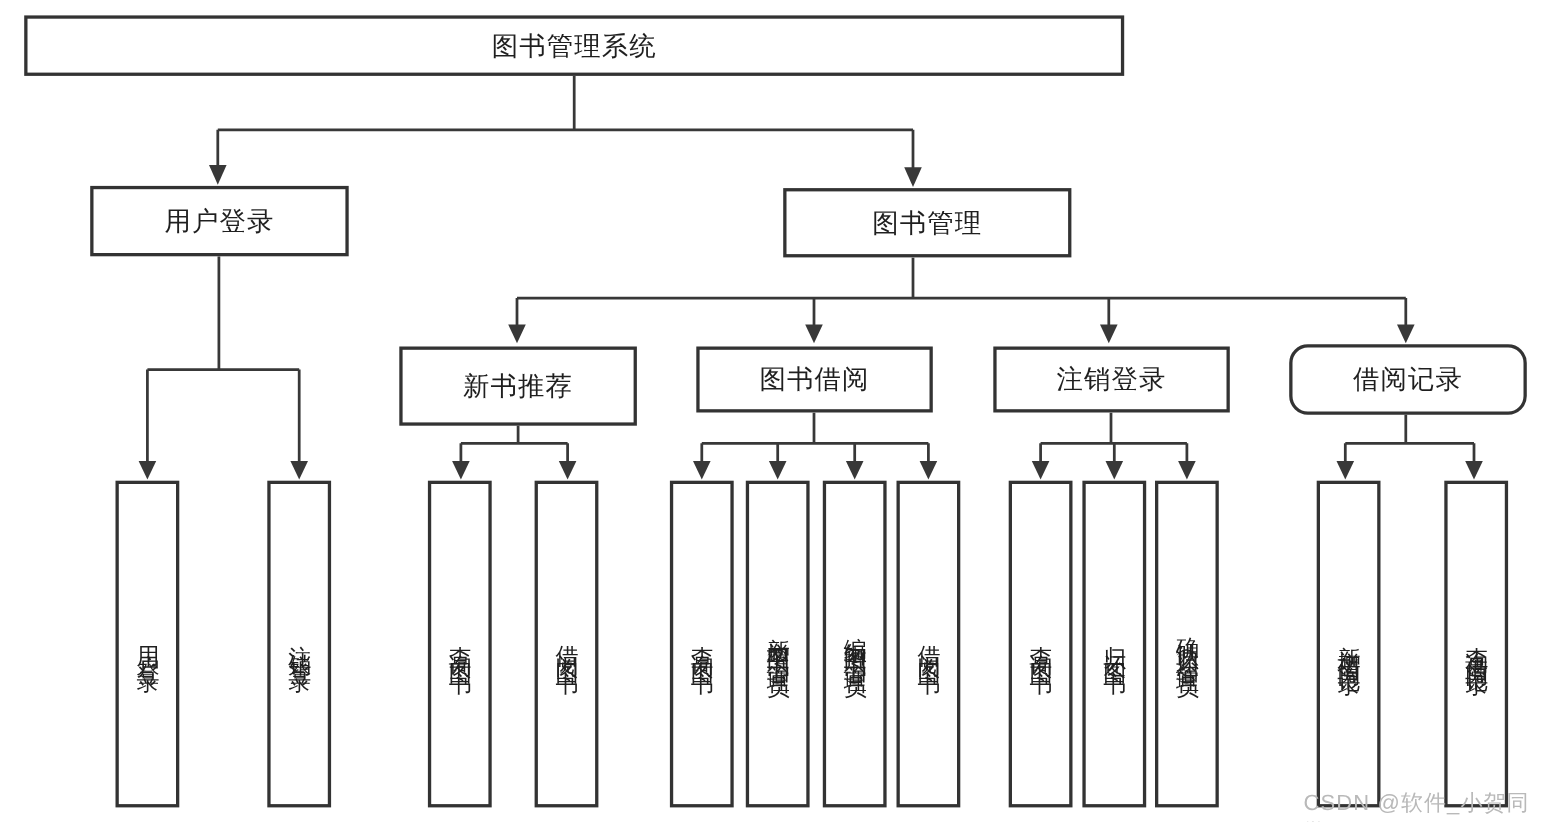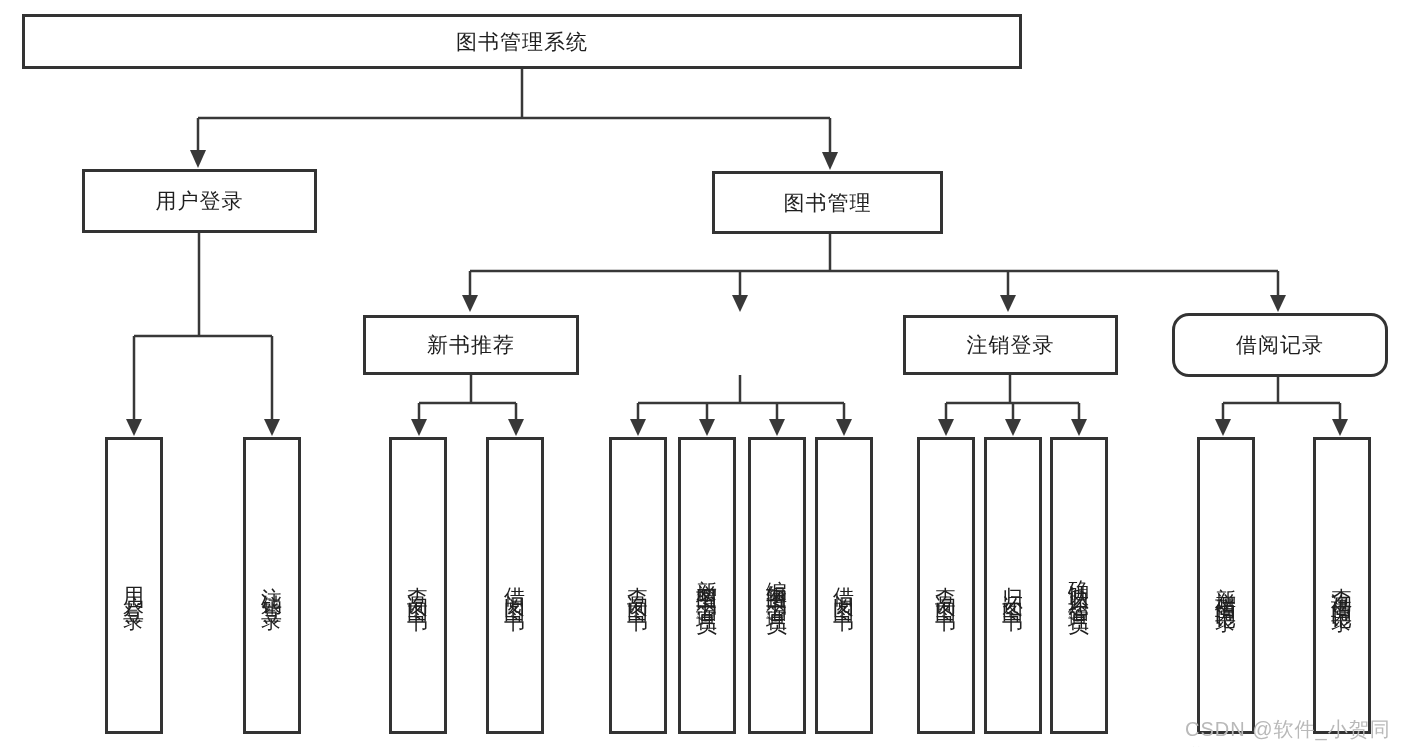--- a/index.html
+++ b/index.html
@@ -20,21 +20,21 @@
   svg.connectors{
     position:absolute;left:0;top:0;width:1405px;height:747px;
     color:var(--line);
   }
   .node{
     position:absolute;
     box-sizing:border-box;
     border:3px solid var(--border);
     background:var(--background);
     display:flex;align-items:center;justify-content:center;
-    font-size:21px;color:var(--text);
+    font-size:24px;color:var(--text);
     white-space:nowrap;
     letter-spacing:1px;
   }
   .leaf{
     position:absolute;
     box-sizing:border-box;
     top:437px;width:58px;height:297px;
     border:3px solid var(--border);
     background:var(--background);
     writing-mode:vertical-rl;
@@ -93,23 +93,24 @@
       <polygon points="1005,419 1021,419 1013,436"></polygon>
       <polygon points="1071,419 1087,419 1079,436"></polygon>
       <polygon points="1215,419 1231,419 1223,436"></polygon>
       <polygon points="1332,419 1348,419 1340,436"></polygon>
     </g>
   </svg>
 
   <div class="node" style="left:22px;top:14px;width:1000px;height:55px;">图书管理系统</div>
 
   <div class="node" style="left:82px;top:169px;width:235px;height:64px;">用户登录</div>
-  <div class="node" style="left:712px;top:171px;width:231px;height:63px;">图书管理</div>
+  <div class="node" style="left:712px;top:171px;width:262px;height:63px;">图书管理</div>
 
-  <div class="node" style="left:363px;top:315px;width:216px;height:60px;">新书推荐</div>
+  <div class="node" style="left:363px;top:315px;width:216px;height:72px;">新书推荐</div>
+  <div class="node" style="left:633px;top:315px;width:215px;height:60px;">图书借阅</div>
   <div class="node" style="left:903px;top:315px;width:215px;height:60px;">注销登录</div>
   <div class="node" style="left:1172px;top:313px;width:216px;height:64px;border-radius:17px;">借阅记录</div>
 
   <div class="leaf" style="left:105px;">用户登录</div>
   <div class="leaf" style="left:243px;">注销登录</div>
 
   <div class="leaf" style="left:389px;">查询图书</div>
   <div class="leaf" style="left:486px;">借阅图书</div>
 
   <div class="leaf" style="left:609px;">查询图书</div>

